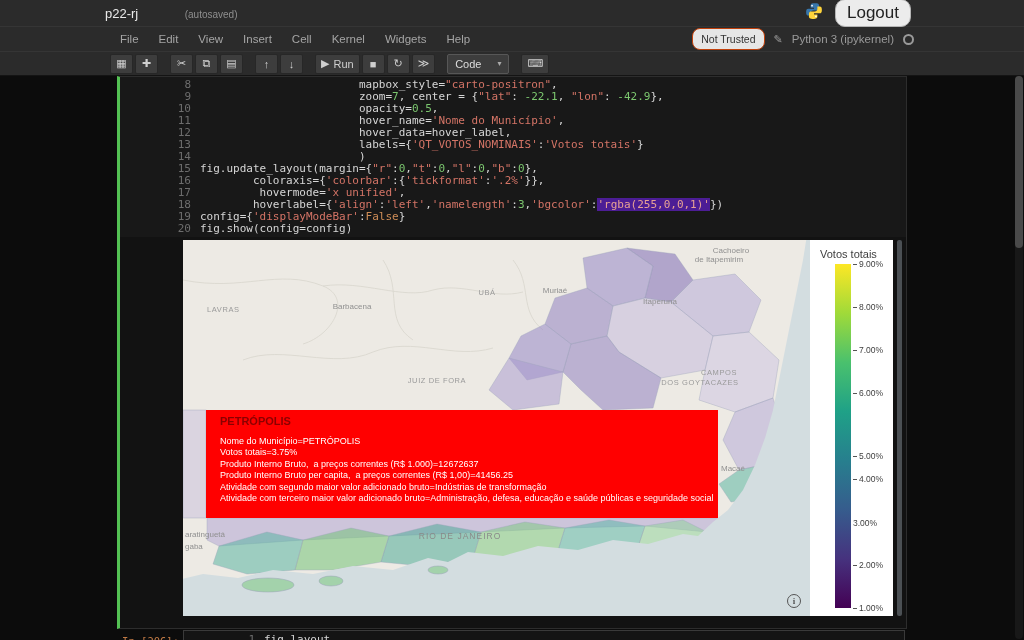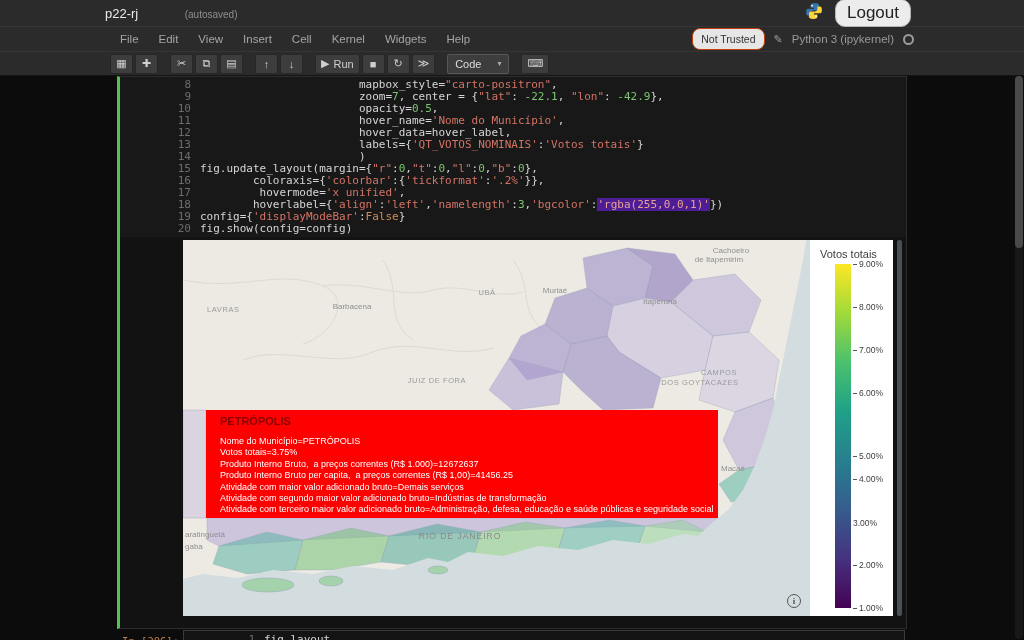--- a/index.html
+++ b/index.html
@@ -241,21 +241,20 @@
             <div class="mlabel " style="left: 2px; top: 302px;">gaba</div>
           </div>
 
         <div class="tooltip" style="background: rgb(255, 0, 0);">
           <div class="tt-title">PETRÓPOLIS</div>
           <div>
               <div class="tt-line">Nome do Município=PETRÓPOLIS</div>
               <div class="tt-line">Votos totais=3.75%</div>
               <div class="tt-line">Produto Interno Bruto,  a preços correntes (R$ 1.000)=12672637</div>
               <div class="tt-line">Produto Interno Bruto per capita,  a preços correntes (R$ 1,00)=41456.25</div>
-              <div class="tt-line">Atividade com maior valor adicionado bruto=Demais serviços</div>
               <div class="tt-line">Atividade com segundo maior valor adicionado bruto=Indústrias de transformação</div>
               <div class="tt-line">Atividade com terceiro maior valor adicionado bruto=Administração, defesa, educação e saúde públicas e seguridade social</div>
             </div>
         </div>
 
         <div class="colorbar">
           <div class="cb-title">Votos totais</div>
           <div class="cb-gradient" style="background: linear-gradient(to top, rgb(68, 1, 84), rgb(70, 50, 126), rgb(54, 92, 141), rgb(39, 127, 142), rgb(31, 161, 135), rgb(74, 193, 109), rgb(160, 218, 57), rgb(253, 231, 37));"></div>
           <div>
               <div class="cb-tick" style="top: 20px;">

